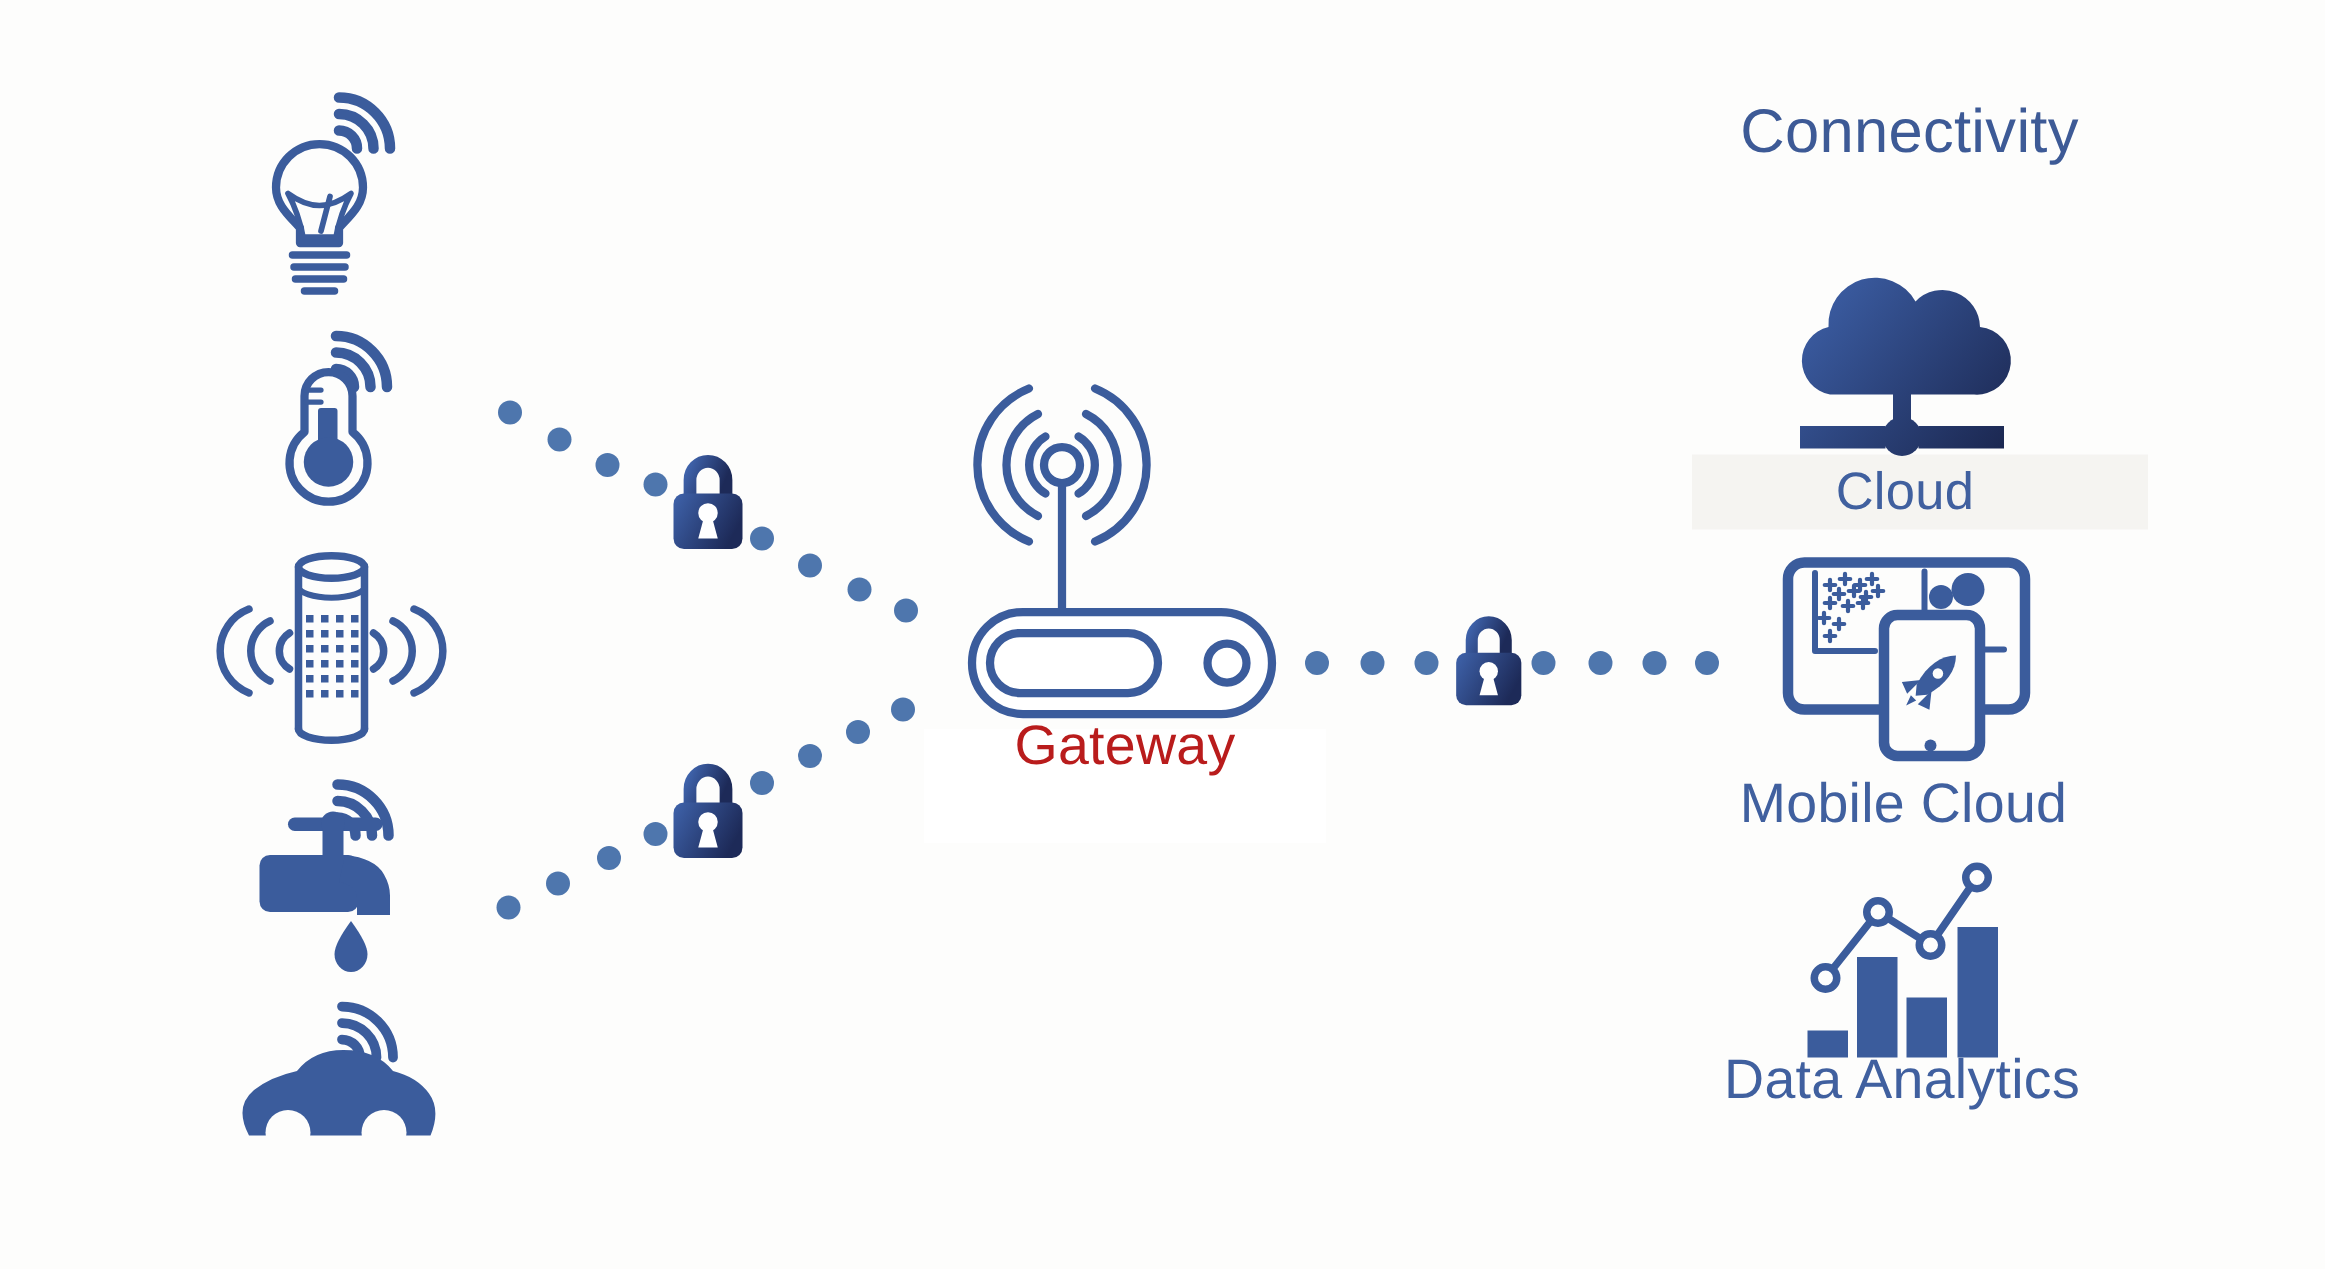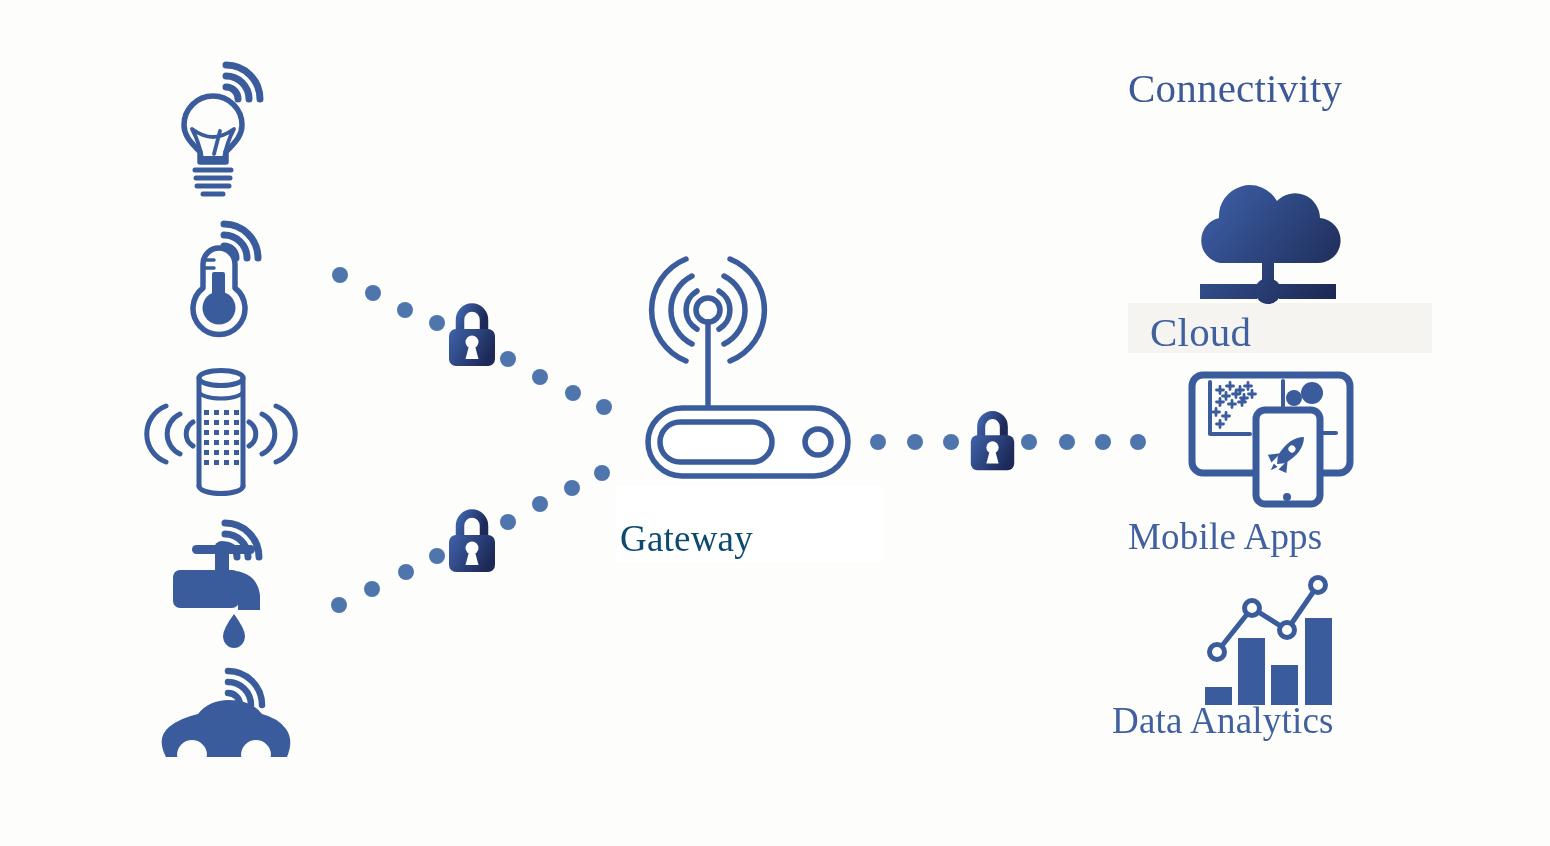--- a/index.html
+++ b/index.html
@@ -3,27 +3,27 @@
 <meta charset="utf-8">
 <style>
   html,body{margin:0;padding:0;}
   body{
     width:1550px;height:846px;position:relative;overflow:hidden;
     background:#fdfdfc;
     font-family:"Liberation Sans", sans-serif;
   }
   .abs{position:absolute;}
   .label{
-    color:#40609f;
-    font-family:Liberation Serif, serif;
+    color:#40609f;text-align:center;
+    font-family:Liberation Sans, sans-serif;
     font-weight:400;letter-spacing:.2px;white-space:nowrap;
   }
   #connectivity-title{left:1128px;top:64px;width:290px;font-size:41px;color:#3d5a96;}
-  #gateway-label{left:620px;top:517px;width:260px;font-size:37px;color:#0c4a6e;}
-  #cloud-label{left:1150px;top:308px;width:240px;font-size:41px;}
+  #gateway-label{left:620px;top:476px;width:260px;font-size:37px;color:#b91c1c;}
+  #cloud-label{left:1150px;top:308px;width:240px;font-size:35px;}
   #mobile-apps-label{left:1128px;top:515px;width:282px;font-size:37px;}
   #data-analytics-label{left:1112px;top:699px;width:312px;font-size:37px;}
   .band{background:#f5f4f1;}
   .whitebox{background:#ffffff;}
   svg{display:block;overflow:visible;}
 </style>
 </head>
 <body>
 
 <div class="abs band" style="left:1128px;top:303px;width:304px;height:50px;"></div>
@@ -276,14 +276,14 @@
     <circle cx="19" cy="80" r="7.5"></circle>
     <circle cx="54" cy="36" r="7.5"></circle>
     <circle cx="89" cy="58" r="7.5"></circle>
     <circle cx="120" cy="13" r="7.5"></circle>
   </g>
 </svg>
 
 <div class="abs label" id="connectivity-title">Connectivity</div>
 <div class="abs label" id="gateway-label">Gateway</div>
 <div class="abs label" id="cloud-label">Cloud</div>
-<div class="abs label" id="mobile-apps-label">Mobile Apps</div>
+<div class="abs label" id="mobile-apps-label">Mobile Cloud</div>
 <div class="abs label" id="data-analytics-label">Data Analytics</div>
 
 </body></html>

